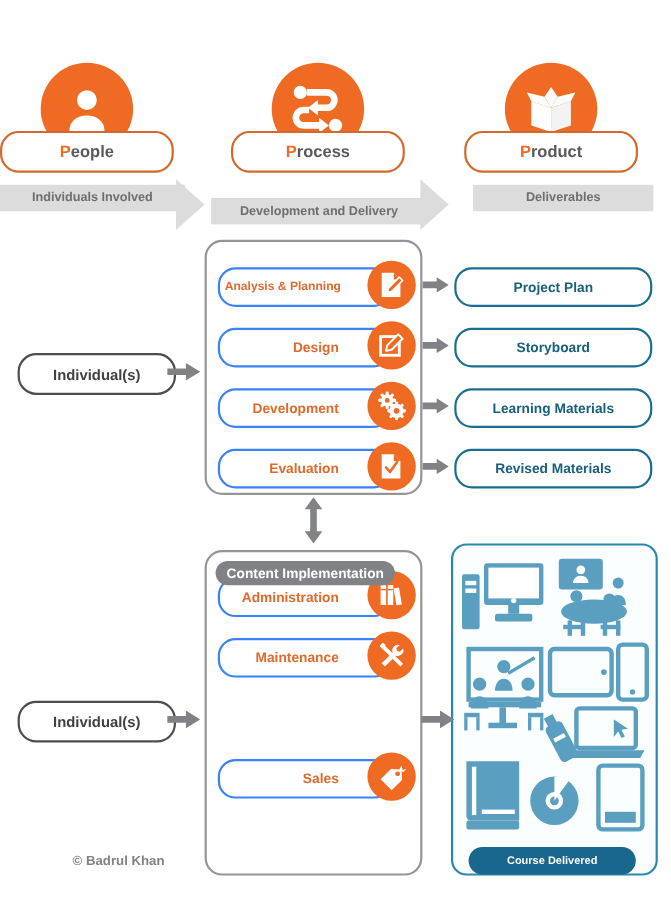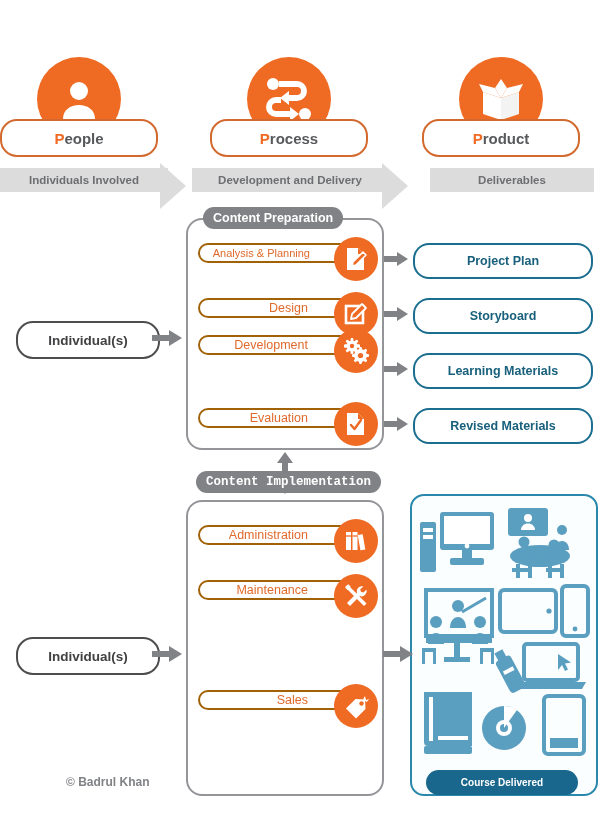--- a/index.html
+++ b/index.html
@@ -41,21 +41,21 @@
     display:flex;align-items:center;justify-content:center;
     font-size:15px;font-weight:bold;color:#58595b;
   }
   .hdr-pill .cap{color:#ef6a23;}
   .hdr-band{
     position:absolute;height:24px;background:#dcdcdc;
     display:flex;align-items:center;justify-content:center;
     font-size:11.5px;font-weight:bold;color:#6d6e71;
   }
   #band1{left:0;top:168px;width:168px;}
-  #band2{left:192px;top:168px;width:196px;}
+  #band2{left:192px;top:180px;width:196px;}
   #band3{left:430px;top:168px;width:164px;}
   .chev{position:absolute;top:163px;width:44px;height:46px;}
 
   
   .ind-pill{
     position:absolute;width:140px;height:34px;
     border:2.5px solid #4d4d4f;border-radius:17px;background:#fff;
     display:flex;align-items:center;justify-content:center;
     font-size:13.5px;font-weight:bold;color:#414042;
   }
@@ -70,30 +70,30 @@
   }
   #panel-prep{left:186px;top:218px;width:194px;height:228px;}
   #panel-impl{left:186px;top:500px;width:194px;height:292px;}
   .panel-badge{
     position:absolute;height:22px;background:#808285;border-radius:11px;
     display:flex;align-items:center;justify-content:center;
     color:#fff;font-size:12.5px;font-weight:bold;z-index:6;
     padding:0 10px;white-space:nowrap;
   }
   #badge-prep{left:203px;top:207px;}
-  #badge-impl{left:196px;top:471px;font-family:Liberation Mono, monospace;}
+  #badge-impl{left:196px;top:510px;}
 
   
   .step{position:absolute;left:198px;width:158px;height:32px;}
   .step .bar{
-    position:absolute;left:0;top:0;width:158px;height:20px;
-    border:2px solid #a16207;border-radius:16px;background:#fff;
+    position:absolute;left:0;top:0;width:158px;height:36px;
+    border:2px solid #3b82f6;border-radius:16px;background:#fff;
     display:flex;align-items:center;justify-content:flex-end;
     box-sizing:border-box;padding-right:46px;
-    font-size:12.5px;font-weight:normal;color:#e06a2b;
+    font-size:12.5px;font-weight:bold;color:#e06a2b;
     white-space:nowrap;
   }
   .step .bar.small{font-size:11px;padding-right:44px;}
   .step .circ{
     position:absolute;right:-22px;top:-6px;
     width:44px;height:44px;border-radius:50%;background:#ef6a23;
     display:flex;align-items:center;justify-content:center;z-index:5;
   }
 
   
@@ -188,42 +188,41 @@
   <div class="ind-pill" id="ind1">Individual(s)</div>
   <div class="ind-pill" id="ind2">Individual(s)</div>
   <svg class="gray-arrow" style="left:152px;top:330px" viewBox="0 0 30 16">
       <path d="M0 5h17V0l13 8-13 8v-5H0z" fill="#808285"></path>
     </svg>
   <svg class="gray-arrow" style="left:152px;top:646px" viewBox="0 0 30 16">
       <path d="M0 5h17V0l13 8-13 8v-5H0z" fill="#808285"></path>
     </svg>
 
   <div class="panel" id="panel-prep"></div>
-  <div class="panel-badge" id="badge-prep">Content Preparation</div>
 
   <div class="step" style="top:243px">
     <div class="bar small">Analysis &amp; Planning</div>
     <div class="circ">
       <svg width="26" height="26" viewBox="0 0 26 26">
           <path d="M4 2h11l6 6v16H4z" fill="#fff"></path>
           <path d="M15 2v6h6z" fill="#ef6a23"></path>
           <path d="M20 6l3 3-10 10-4 1 1-4z" fill="#ef6a23" stroke="#fff" stroke-width="1.6" stroke-linejoin="round"></path>
         </svg>
     </div>
   </div>
   <div class="step" style="top:298px">
     <div class="bar">Design</div>
     <div class="circ">
       <svg width="26" height="26" viewBox="0 0 26 26">
           <rect x="3" y="5" width="17" height="17" fill="none" stroke="#fff" stroke-width="2.6"></rect>
           <path d="M19 3l4 4-10 10-5 1 1-5z" fill="#ef6a23" stroke="#fff" stroke-width="1.8" stroke-linejoin="round"></path>
         </svg>
     </div>
   </div>
-  <div class="step" style="top:335px">
+  <div class="step" style="top:353px">
     <div class="bar">Development</div>
     <div class="circ">
       <svg width="28" height="28" viewBox="0 0 28 28">
         <g fill="#fff">
             <circle cx="10" cy="9" r="5.5"></circle>
             <rect x="8.6" y="1" width="2.8" height="16" rx="1"></rect>
             <rect x="2" y="7.6" width="16" height="2.8" rx="1" transform="rotate(0 10 9)"></rect>
             <rect x="8.6" y="1" width="2.8" height="16" rx="1" transform="rotate(45 10 9)"></rect>
             <rect x="8.6" y="1" width="2.8" height="16" rx="1" transform="rotate(90 10 9)"></rect>
             <rect x="8.6" y="1" width="2.8" height="16" rx="1" transform="rotate(135 10 9)"></rect>

